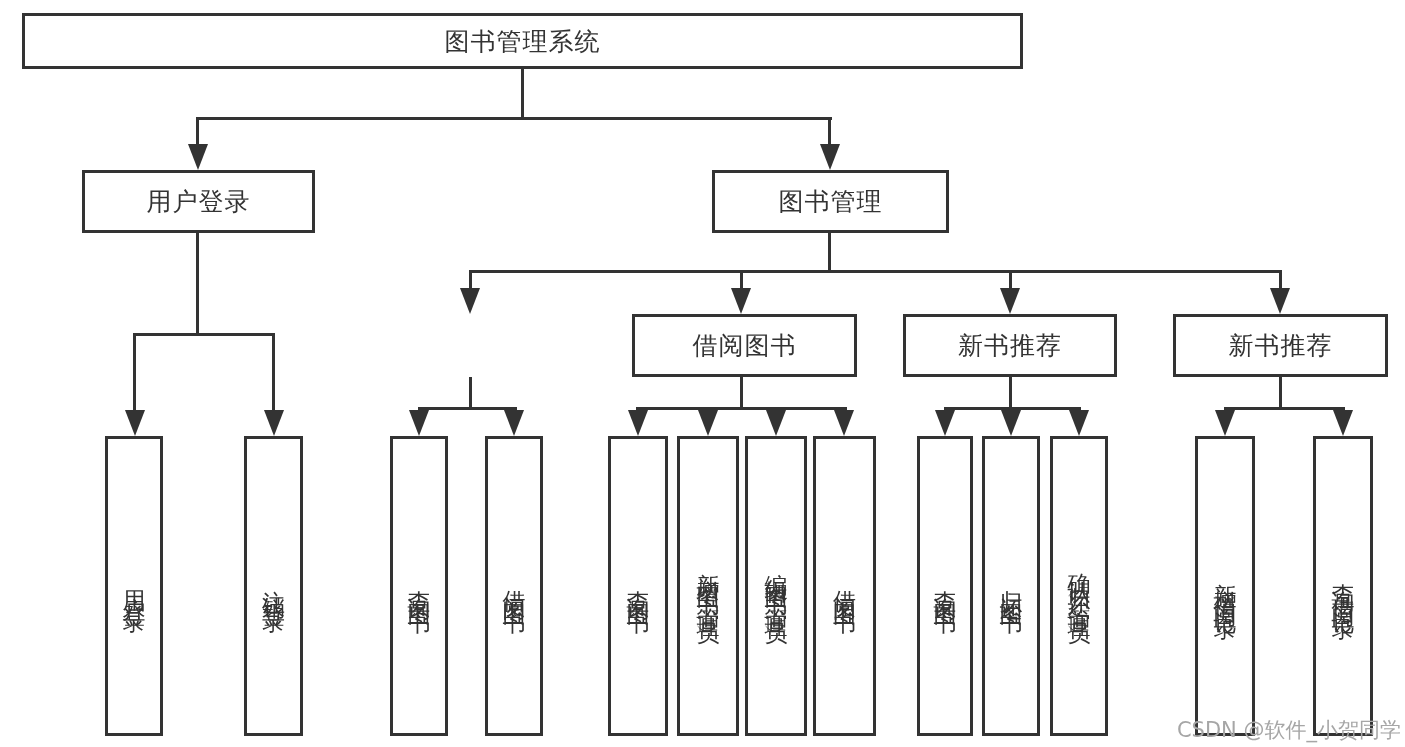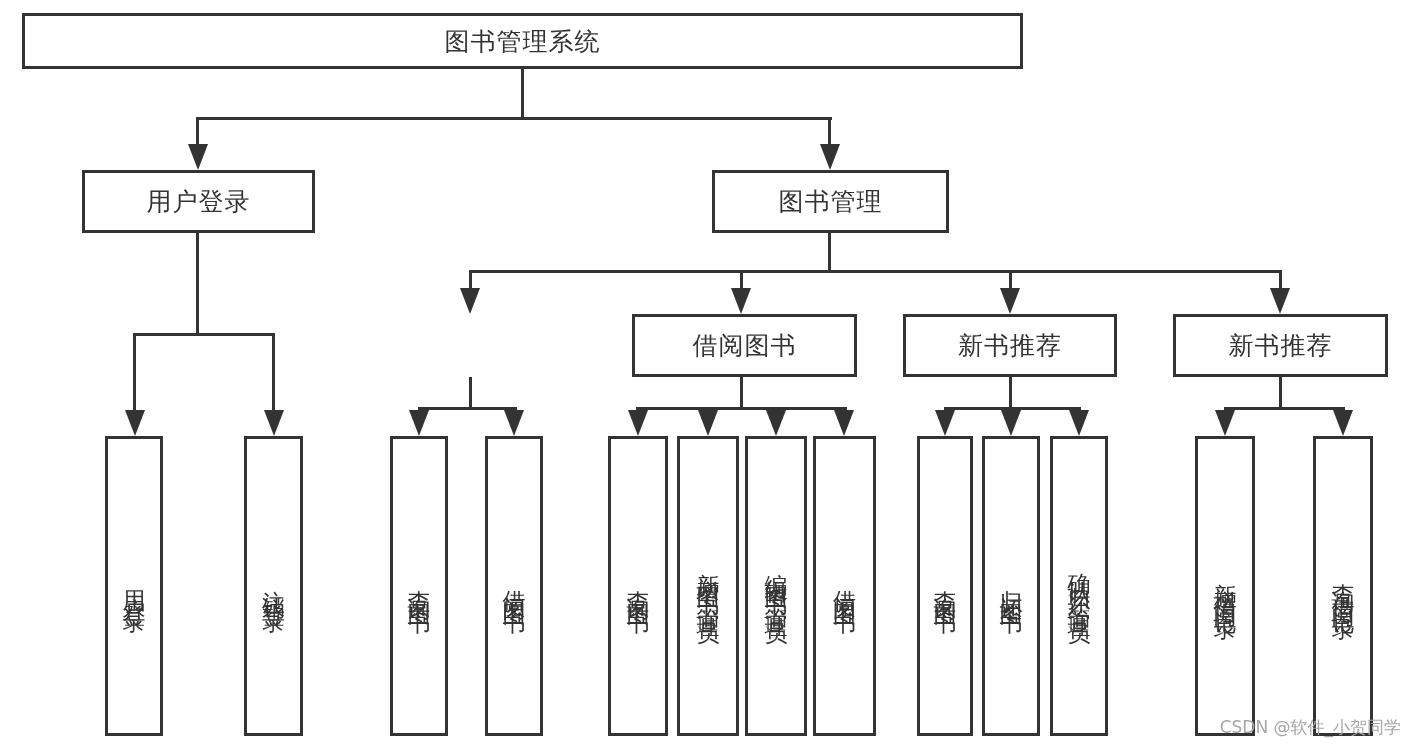--- a/index.html
+++ b/index.html
@@ -48,21 +48,21 @@
     position:absolute;
     width:0;height:0;
     border-left:10px solid transparent;
     border-right:10px solid transparent;
     border-top:26px solid #333333;
   }
   .watermark{
     position:absolute;
     right:4px;
     top:716px;
-    font-size:17px;
+    font-size:21px;
     color:#a6a6a6;
     z-index:9;
     white-space:nowrap;
   }
 </style>
 </head>
 <body>
 
 <div id="canvas">
 

